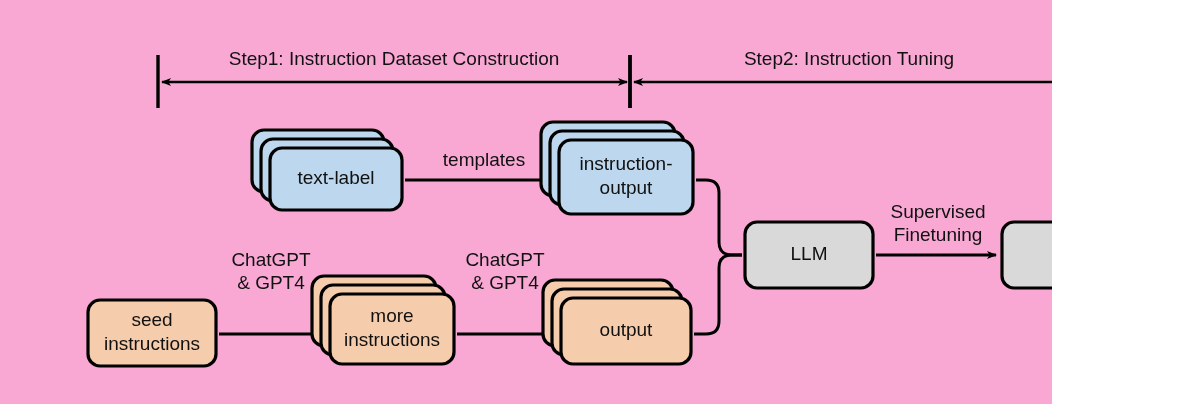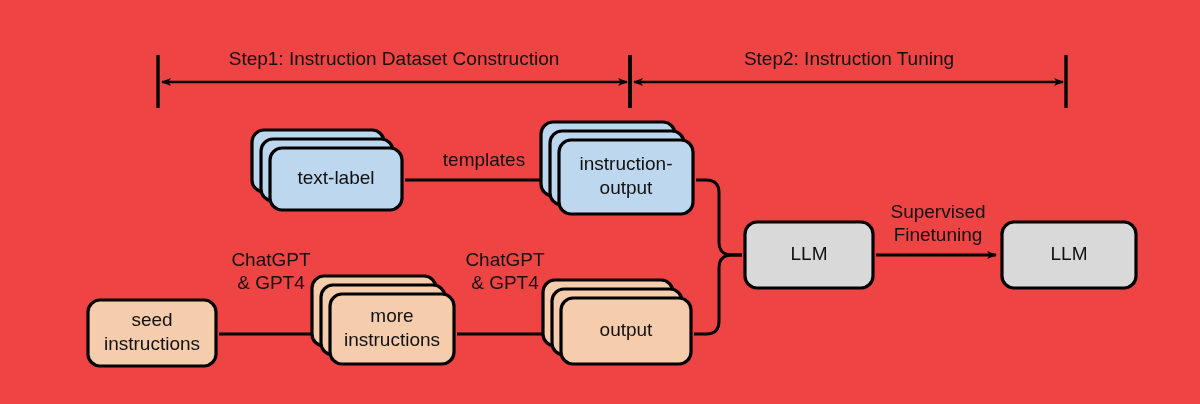--- a/index.html
+++ b/index.html
@@ -5,23 +5,23 @@
   html, body {
     margin: 0;
     padding: 0;
     background: #ffffff;
   }
   body {
     font-family: "Liberation Sans", sans-serif;
   }
   #diagram-root {
     position: relative;
-    width: 1200px;
+    width: 1052px;
     height: 404px;
-    background: #ef4444;
+    background: #f9a8d4;
     overflow: hidden;
   }
   #diagram-svg {
     position: absolute;
     left: 0;
     top: 0;
     width: 1200px;
     height: 404px;
   }
   .node-text {

